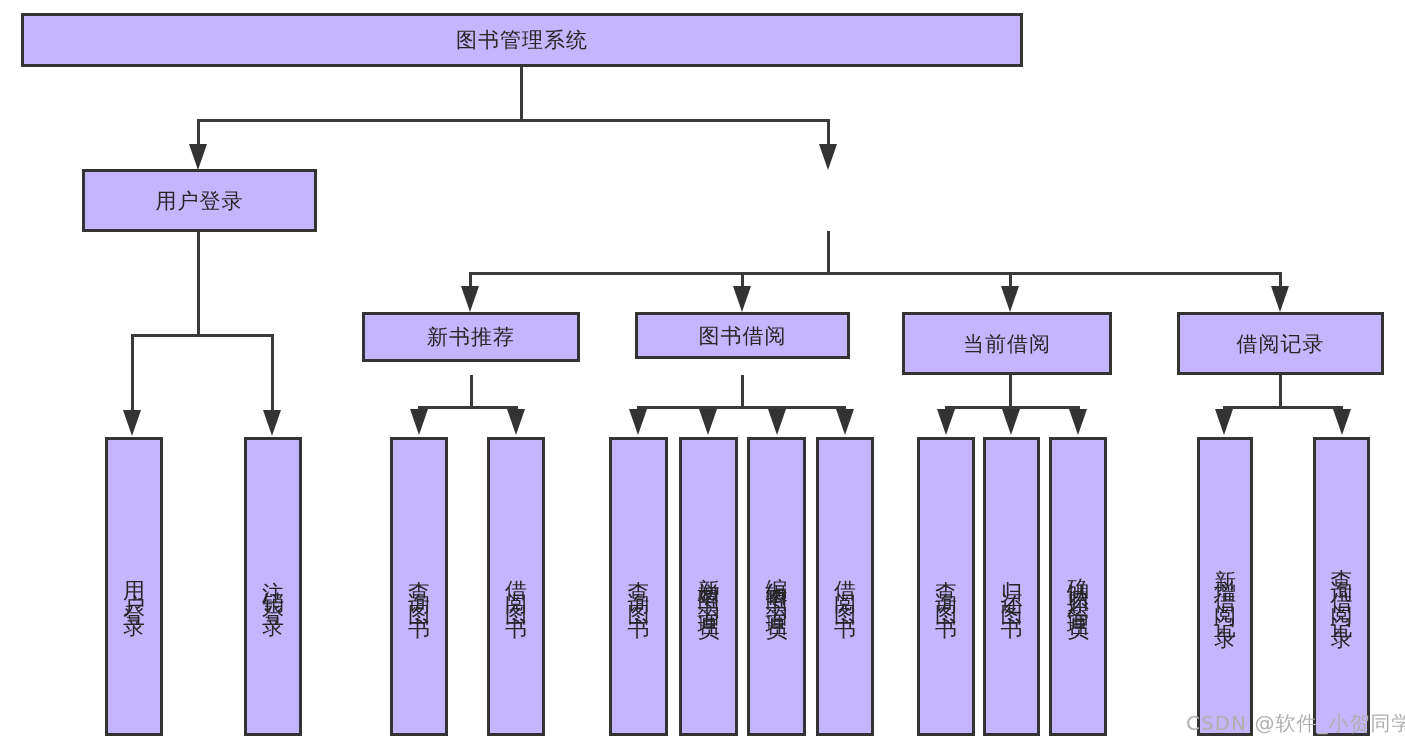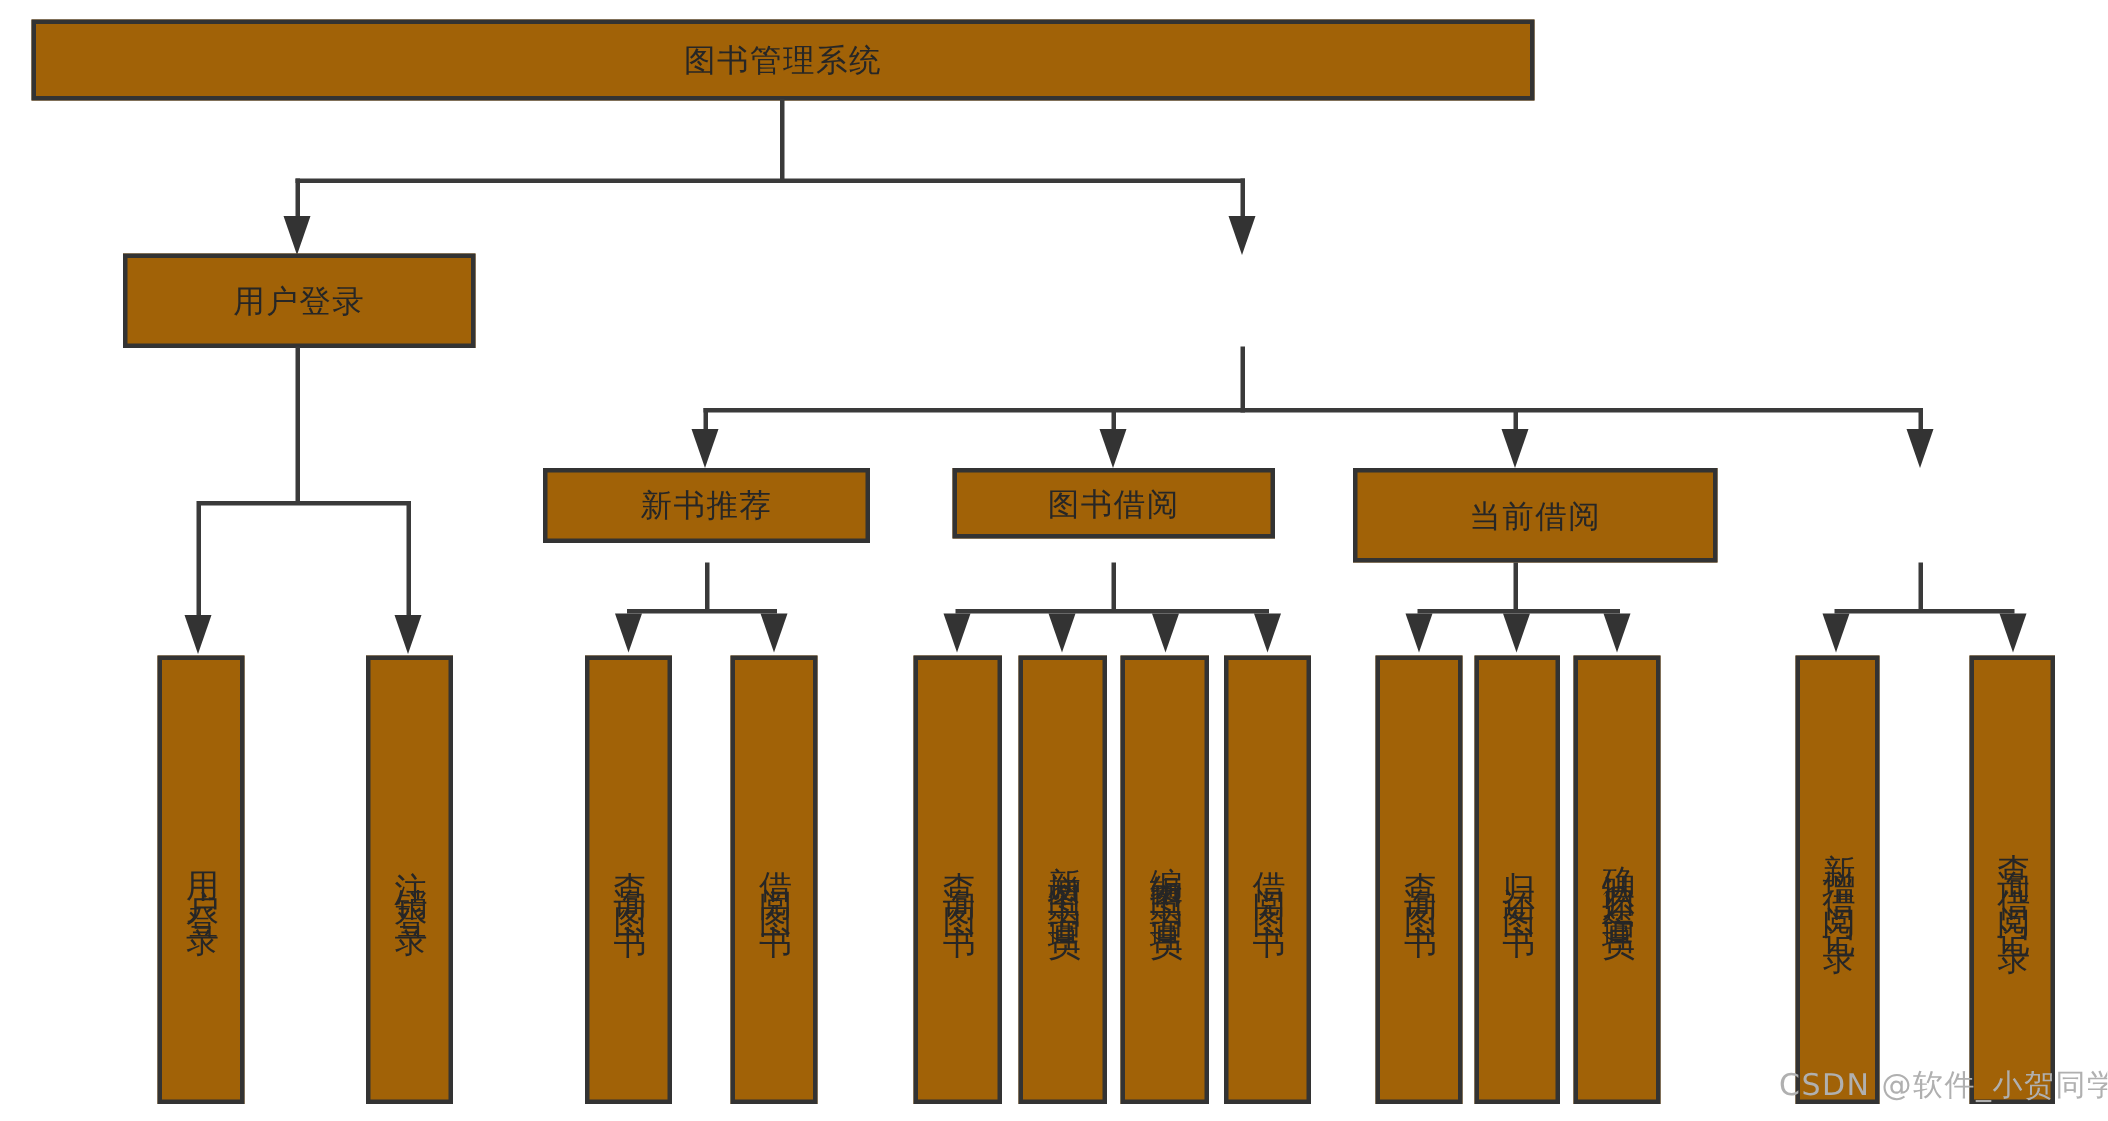--- a/index.html
+++ b/index.html
@@ -8,21 +8,21 @@
     width: 1405px;
     height: 747px;
     background: #ffffff;
     font-family: "DejaVu Sans", "Liberation Sans", sans-serif;
     overflow: hidden;
   }
   .node {
     position: absolute;
     box-sizing: border-box;
     border: 3px solid #333333;
-    background: #a16207;
+    background: #c4b5fd;
     display: flex;
     align-items: center;
     justify-content: center;
     color: #262626;
   }
   .hnode { font-size: 21px; letter-spacing: 1px; }
   .vnode {
     writing-mode: vertical-rl;
     font-size: 22px;
     letter-spacing: 12px;
@@ -92,22 +92,25 @@
   <div class="arrow" style="left:1001px; top:286px;"></div>
   <div class="line" style="left:1279px; top:272px; width:3px; height:16px;"></div>
   <div class="arrow" style="left:1271px; top:286px;"></div>
 
   <div class="node hnode" style="left:362px; top:312px; width:218px; height:50px;">
     <span>新书推荐</span>
   </div>
   <div class="node hnode" style="left:635px; top:312px; width:215px; height:47px;">
     <span>图书借阅</span>
   </div>
-  <div class="node hnode" style="left:902px; top:312px; width:243px; height:63px;">
+  <div class="node hnode" style="left:902px; top:312px; width:210px; height:63px;">
     <span>当前借阅</span>
+  </div>
+  <div class="node hnode" style="left:1177px; top:312px; width:207px; height:63px;">
+    <span>借阅记录</span>
   </div>
 
   <div class="line" style="left:470px; top:375px; width:3px; height:33px;"></div>
   <div class="line" style="left:418px; top:406px; width:100px; height:3px;"></div>
   <div class="arrow" style="left:410px; top:409px;"></div>
   <div class="arrow" style="left:507px; top:409px;"></div>
 
   <div class="line" style="left:741px; top:375px; width:3px; height:33px;"></div>
   <div class="line" style="left:637px; top:406px; width:209px; height:3px;"></div>
   <div class="arrow" style="left:629px; top:409px;"></div>

